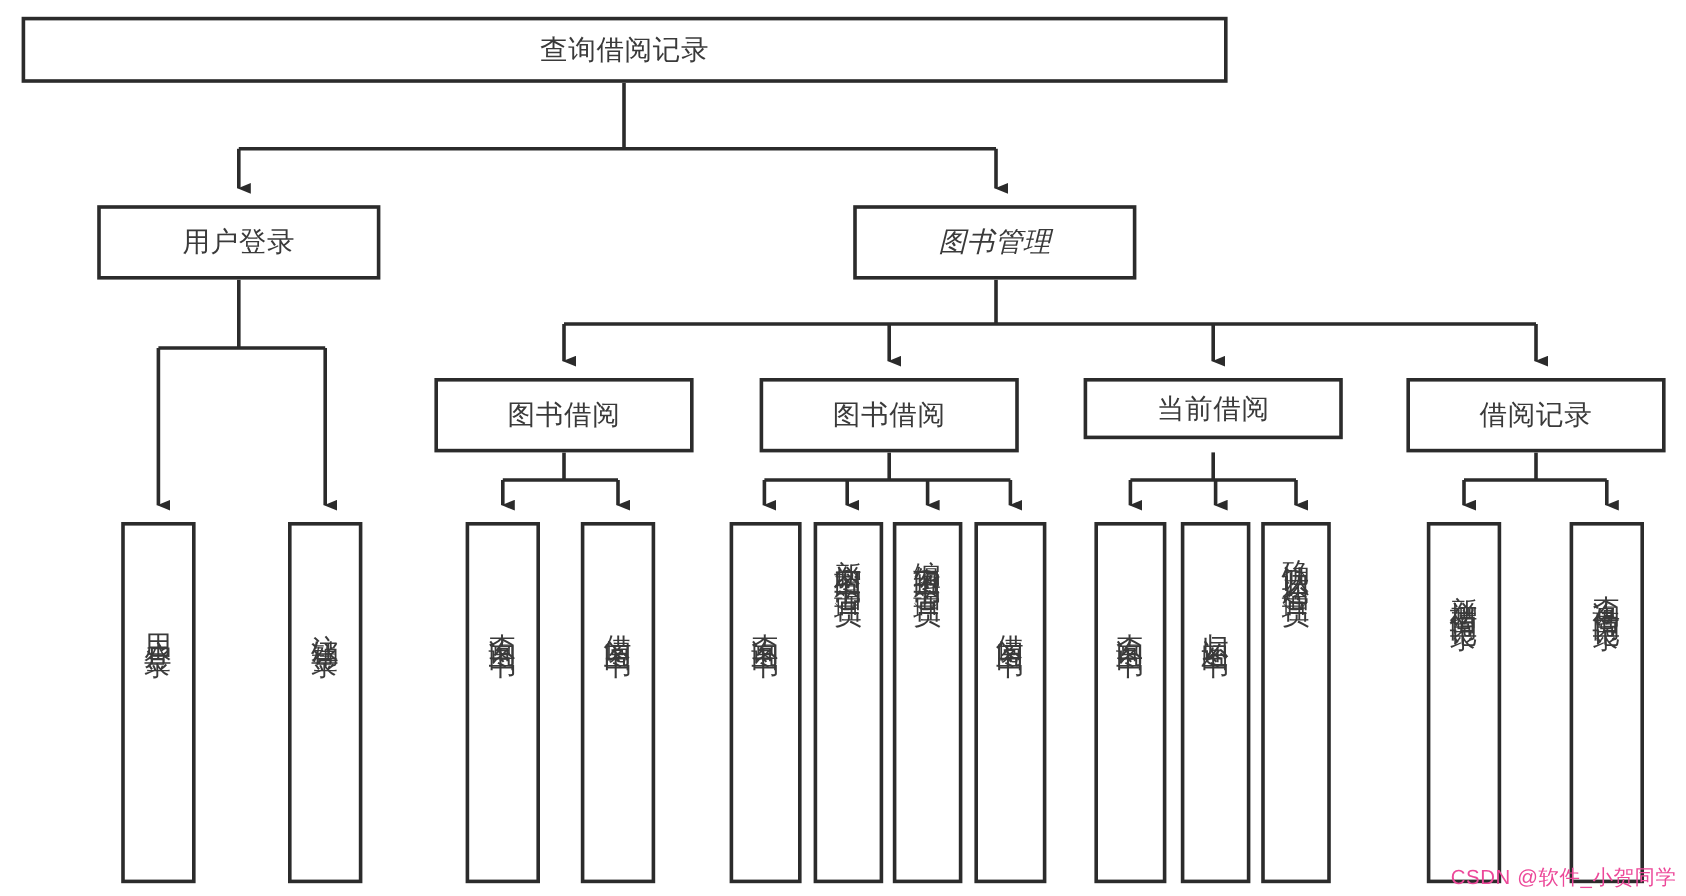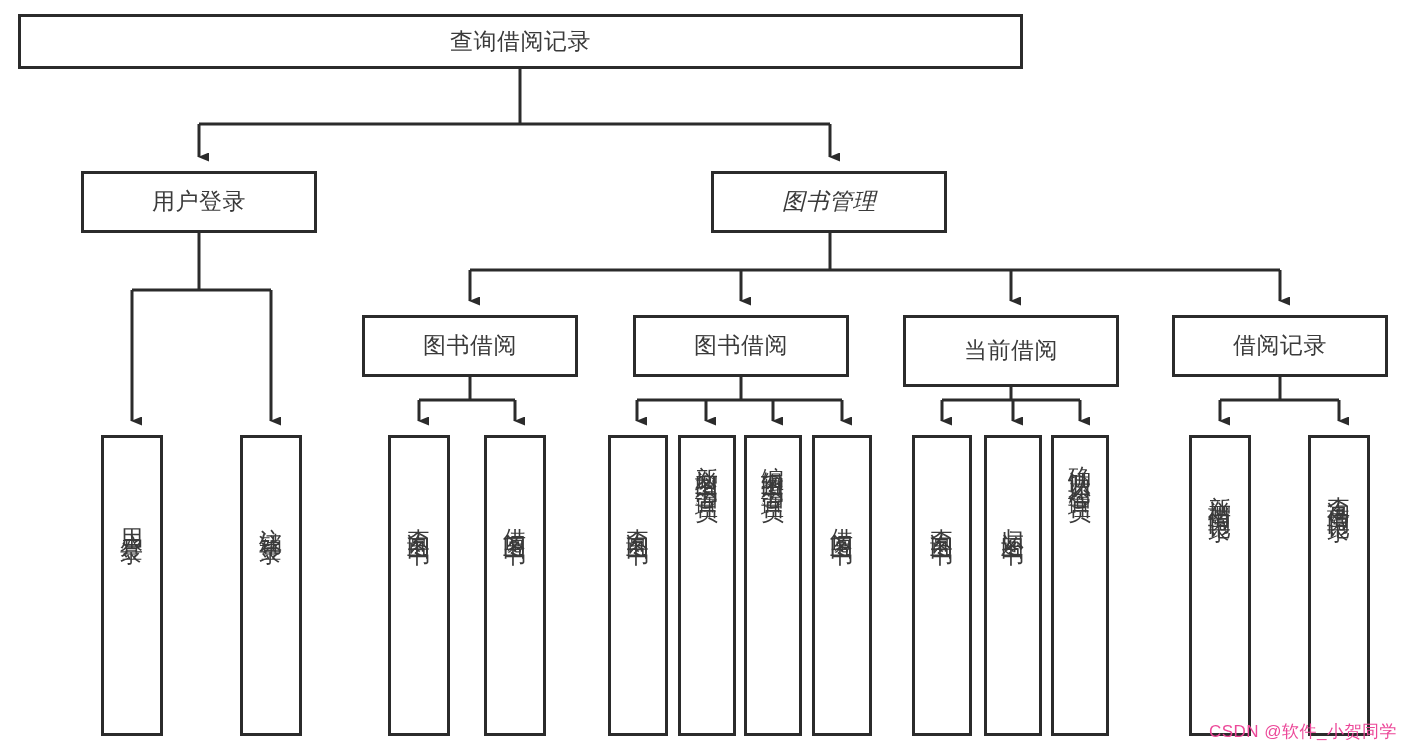--- a/index.html
+++ b/index.html
@@ -138,21 +138,21 @@
   <div class="node-box" style="left:711px; top:171px; width:236px; height:62px;font-style:italic;">
     <span class="node-label-h">图书管理</span>
   </div>
 
   <div class="node-box" style="left:362px; top:315px; width:216px; height:62px;">
     <span class="node-label-h">图书借阅</span>
   </div>
   <div class="node-box" style="left:633px; top:315px; width:216px; height:62px;">
     <span class="node-label-h">图书借阅</span>
   </div>
-  <div class="node-box" style="left:903px; top:315px; width:216px; height:72px;">
+  <div class="node-box" style="left:903px; top:315px; width:216px; height:51px;">
     <span class="node-label-h">当前借阅</span>
   </div>
   <div class="node-box" style="left:1172px; top:315px; width:216px; height:62px;">
     <span class="node-label-h">借阅记录</span>
   </div>
 
   <div class="node-box vertical" style="left:101px; top:435px; width:62px; height:301px; padding-top:72px;">
     <span class="node-label-v">用户登录</span>
   </div>
   <div class="node-box vertical" style="left:240px; top:435px; width:62px; height:301px; padding-top:72px;">

